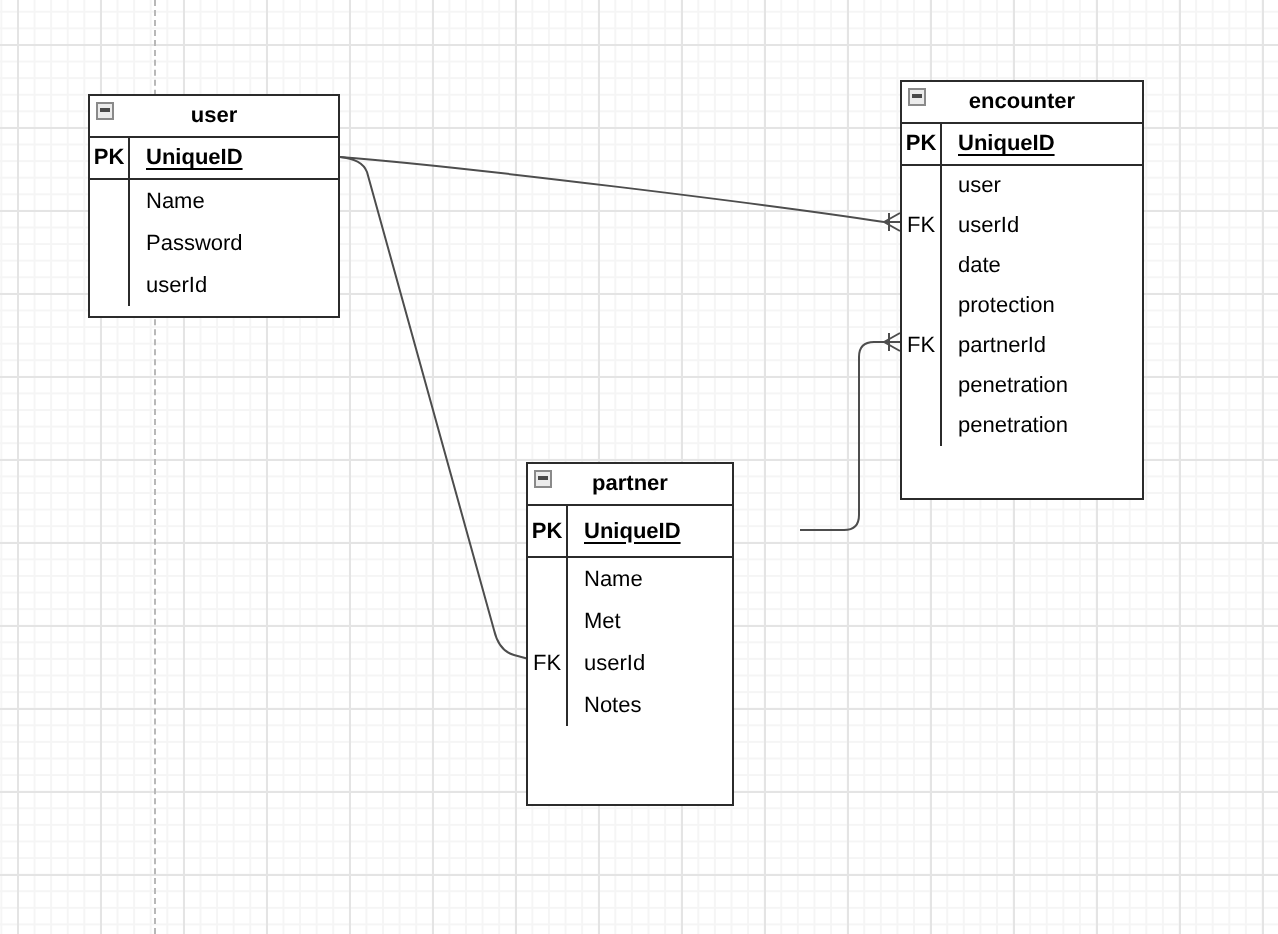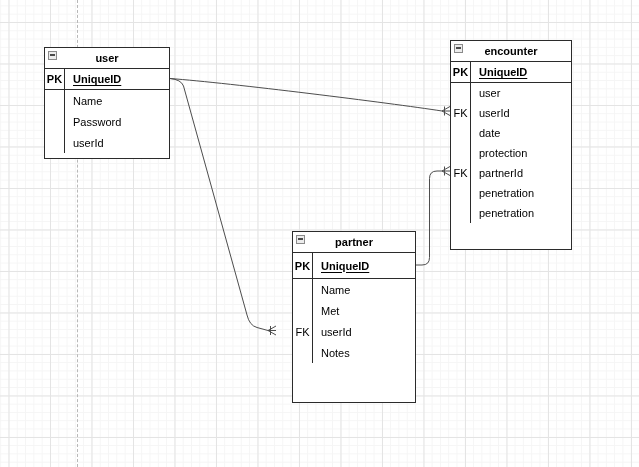--- a/index.html
+++ b/index.html
@@ -23,21 +23,21 @@
   .page-divider{
     position:absolute;left:77px;top:0;bottom:0;width:0;
     border-left:1px dashed #b8b8b8;
   }
   
   .tbl{
     position:absolute;background:#fff;border:1px solid #2b2b2b;
     box-sizing:border-box;font-size:11px;
   }
   .tbl-user{left:44px;top:47px;width:126px;height:112px;}
-  .tbl-partner{left:292px;top:231px;width:124px;height:172px;}
+  .tbl-partner{left:263px;top:231px;width:104px;height:172px;}
   .tbl-encounter{left:450px;top:40px;width:122px;height:210px;}
   .hdr{
     position:relative;height:21px;border-bottom:1px solid #2b2b2b;
     display:flex;align-items:center;justify-content:center;
     font-weight:bold;box-sizing:border-box;
   }
   .collapse{
     position:absolute;left:3px;top:3px;width:9px;height:9px;
     border:1px solid #8a8a8a;background:#ececec;box-sizing:border-box;
   }

